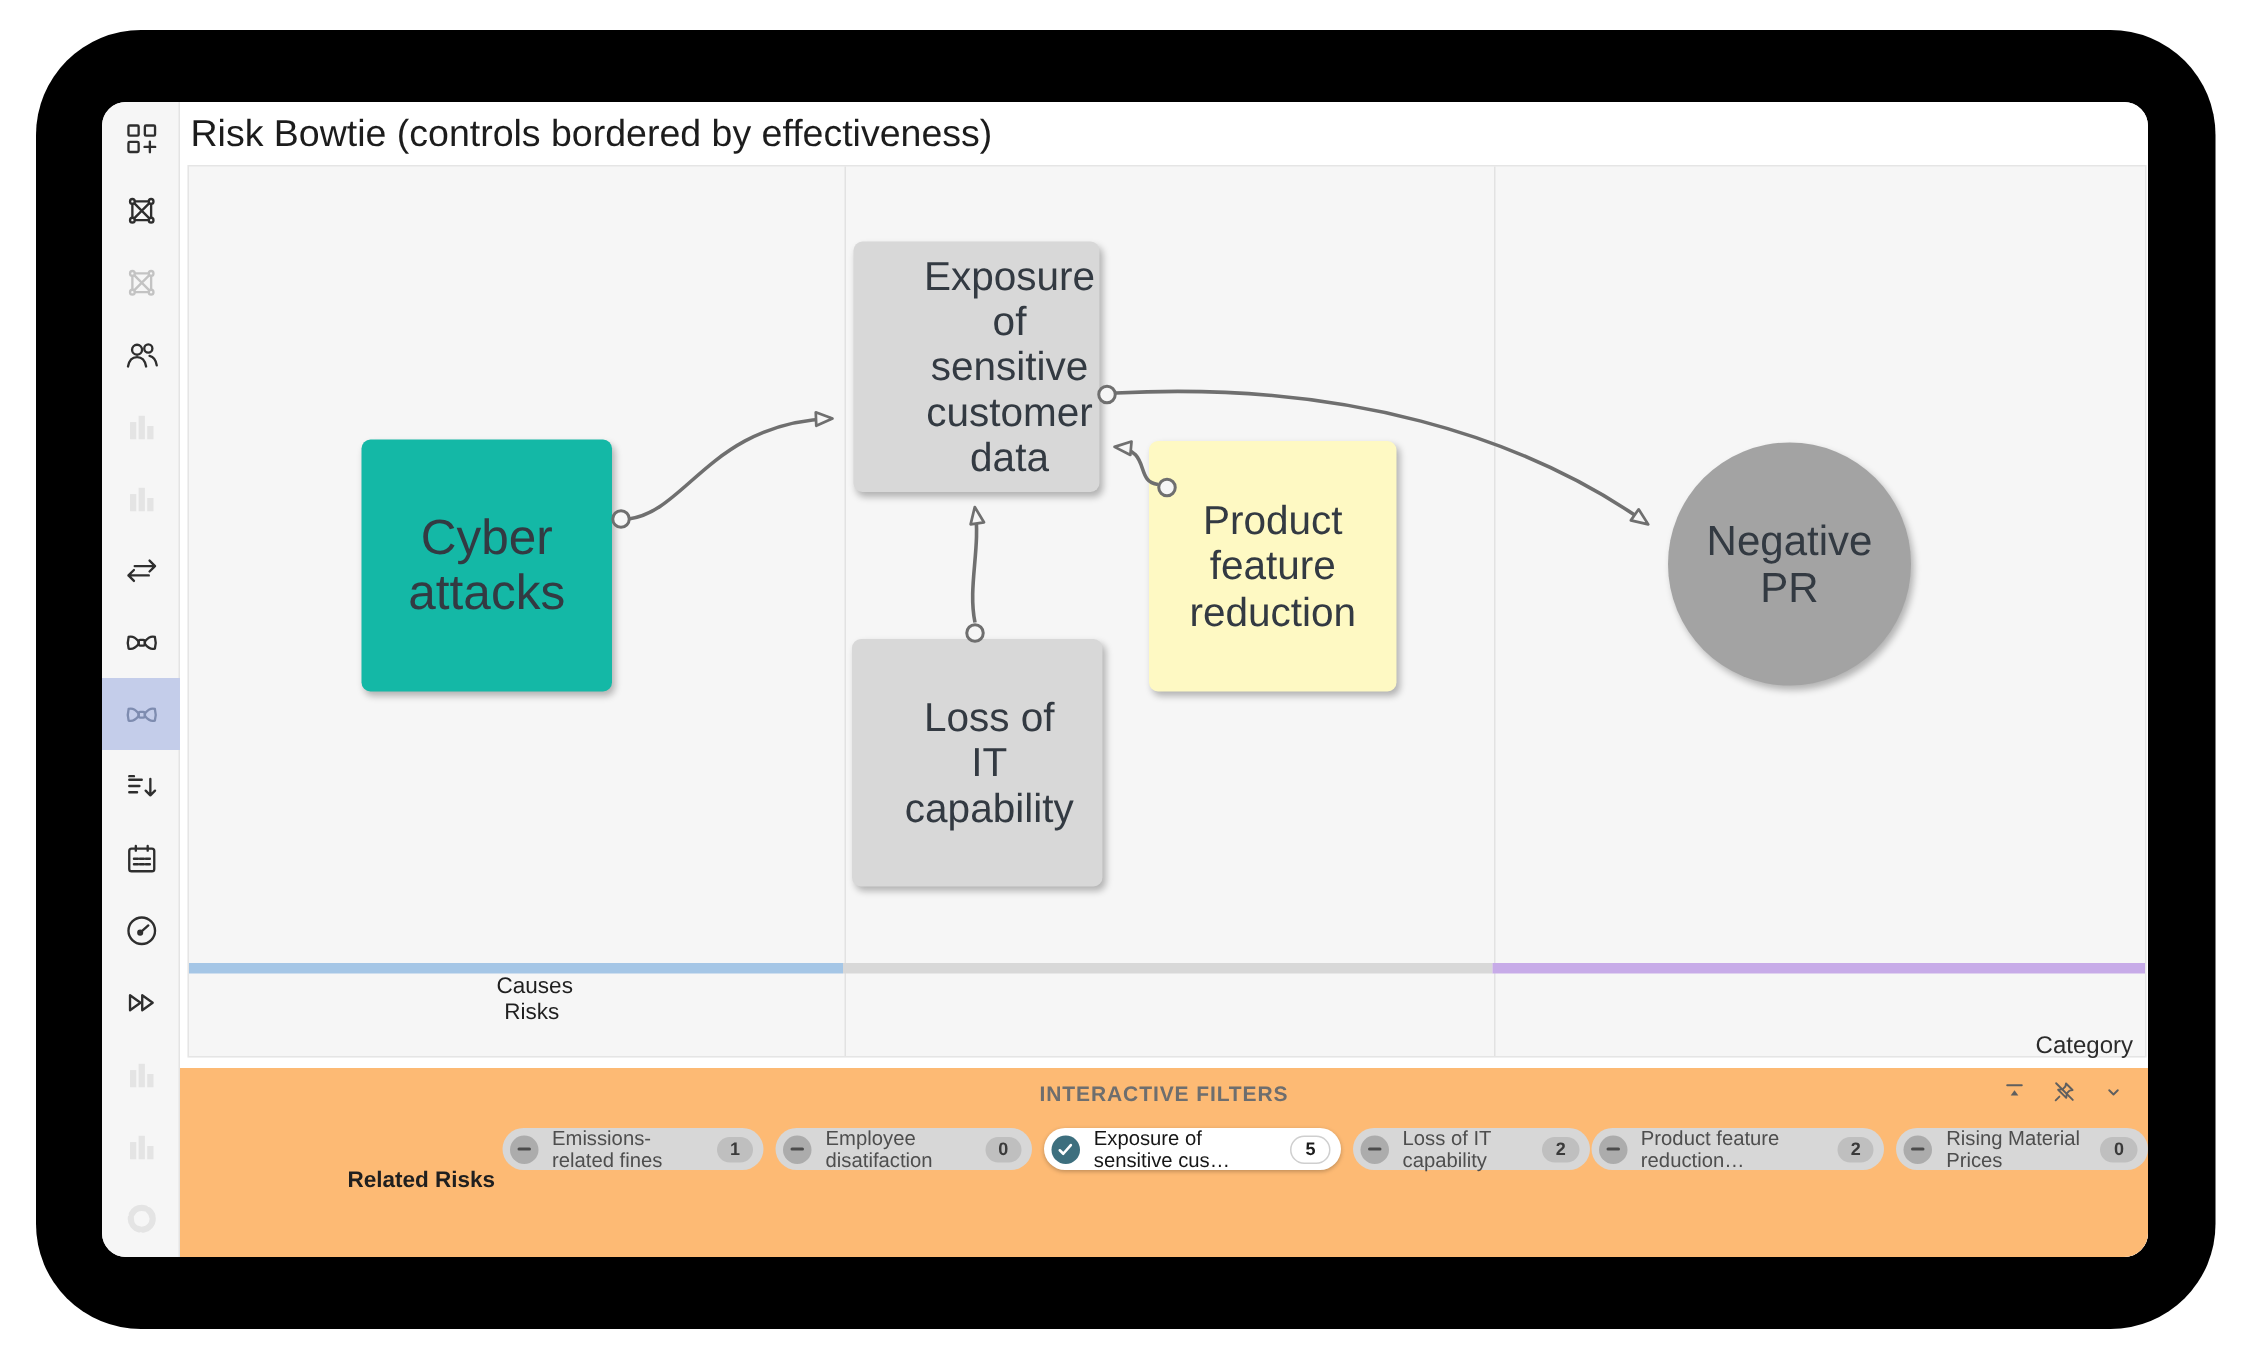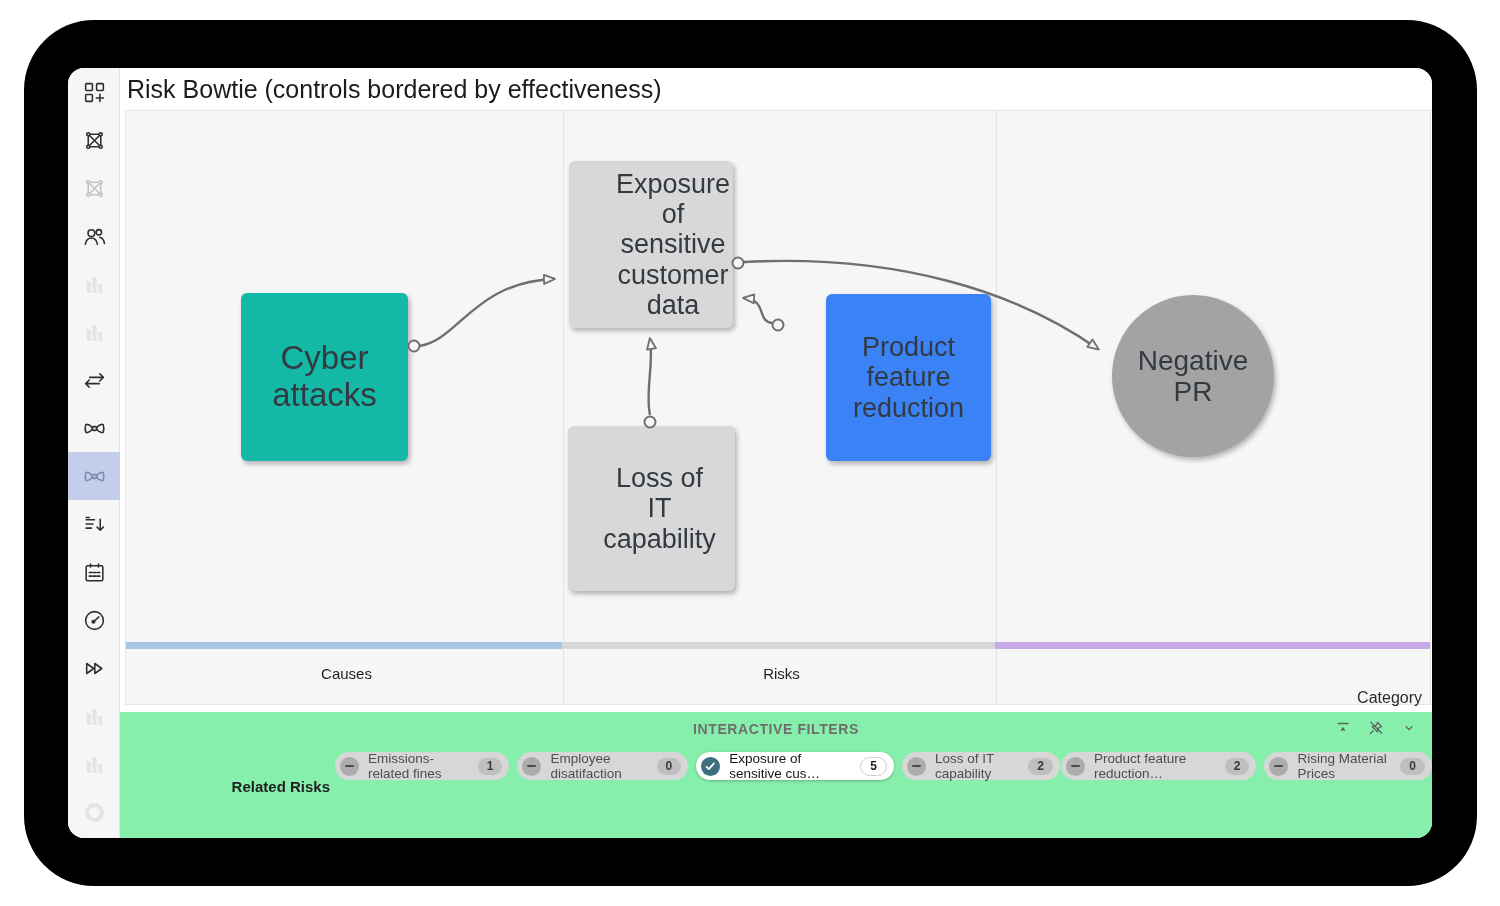--- a/index.html
+++ b/index.html
@@ -36,43 +36,43 @@
   .chart { position:absolute; left:5px; top:42px; width:1306px; height:595px;
            background:#f6f6f6; border:1px solid #e5e5e5; }
   .vsep { position:absolute; top:0; bottom:0; width:1px; background:#e2e2e2; }
   .vsep.s1 { left:437px; } .vsep.s2 { left:870px; }
 
   .axis-bars { position:absolute; left:0; top:531px; width:100%; height:7px; display:flex; }
   .axis-bars .bar-causes { width:437px; background:#a5c6e6; }
   .axis-bars .bar-risks { width:433px; background:#d8d8d8; }
   .axis-bars .bar-consequences { width:436px; background:#c7abe8; }
 
-  .axis-labels { position:absolute; left:2px; top:538px; width:100%; height:48px; display:flex; }
+  .axis-labels { position:absolute; left:12px; top:538px; width:100%; height:48px; display:flex;flex-direction:column; }
   .axis-labels div { display:flex; align-items:center; justify-content:center;
                      font-size:15px; color:#1f1f1f; }
   .axis-labels .c1 { width:437px; } .axis-labels .c2 { width:433px; } .axis-labels .c3 { width:436px; }
   .axis-caption { position:absolute; right:8px; top:578px; font-size:16px; color:#2b2b2b; }
 
   
   .node { position:absolute; display:flex; align-items:center; justify-content:center;
           text-align:center; white-space:pre-line; color:#333a42; line-height:1.12;
           border-radius:6px; box-shadow:2px 3px 5px rgba(0,0,0,0.28); font-size:27px; }
   .node.cause   { left:115px; top:182px; width:167px; height:168px; background:#14b8a6; font-size:33px; }
   .node.risk1   { left:443px; top:50px;  width:164px; height:167px; background:#d8d8d8;padding-left:44px; }
-  .node.risk2   { left:700px; top:183px; width:165px; height:167px; background:#3b82f6; }
+  .node.risk2   { left:640px; top:183px; width:165px; height:167px; background:#fef9c3; }
   .node.risk3   { left:442px; top:315px; width:167px; height:165px; background:#d8d8d8;padding-left:16px; }
   .node.consequence { left:986px; top:184px; width:162px; height:162px; background:#a3a3a3;
                       border-radius:50%; font-size:28px; }
 
   .edges { position:absolute; left:0; top:0; width:1306px; height:595px; pointer-events:none; }
   .edges path.link { fill:none; stroke:#6f6f6f; stroke-width:2.4; }
   .edges circle.port { fill:#f6f6f6; stroke:#6f6f6f; stroke-width:2; }
 
   
-  .filters { position:absolute; left:0; top:644px; right:0; height:126px; background:#86efac; }
+  .filters { position:absolute; left:0; top:644px; right:0; height:126px; background:#fdba74; }
   .filters-header { position:absolute; top:9px; left:0; right:0; text-align:center;
                     font-size:14px; font-weight:bold; letter-spacing:0.6px; color:#6e6e6e; }
   .filters-tools { position:absolute; top:7px; right:14px; display:flex; gap:15px; align-items:center; }
   .filters-tools svg { width:18px; height:18px; fill:none; stroke:#5f5f5f; stroke-width:1.7;
                        stroke-linecap:round; stroke-linejoin:round; }
   .group-label { position:absolute; left:110px; top:66px; width:100px; font-size:15px;
                  font-weight:bold; color:#1f1f1f; text-align:right; }
   .chip-rows { position:absolute; left:215px; top:40px; display:flex; flex-direction:row; gap:1px; }
   .chip-row { display:flex; gap:8px; }
   .chip { height:28px; border-radius:14px; background:#d7d7d7; display:flex; align-items:center;

